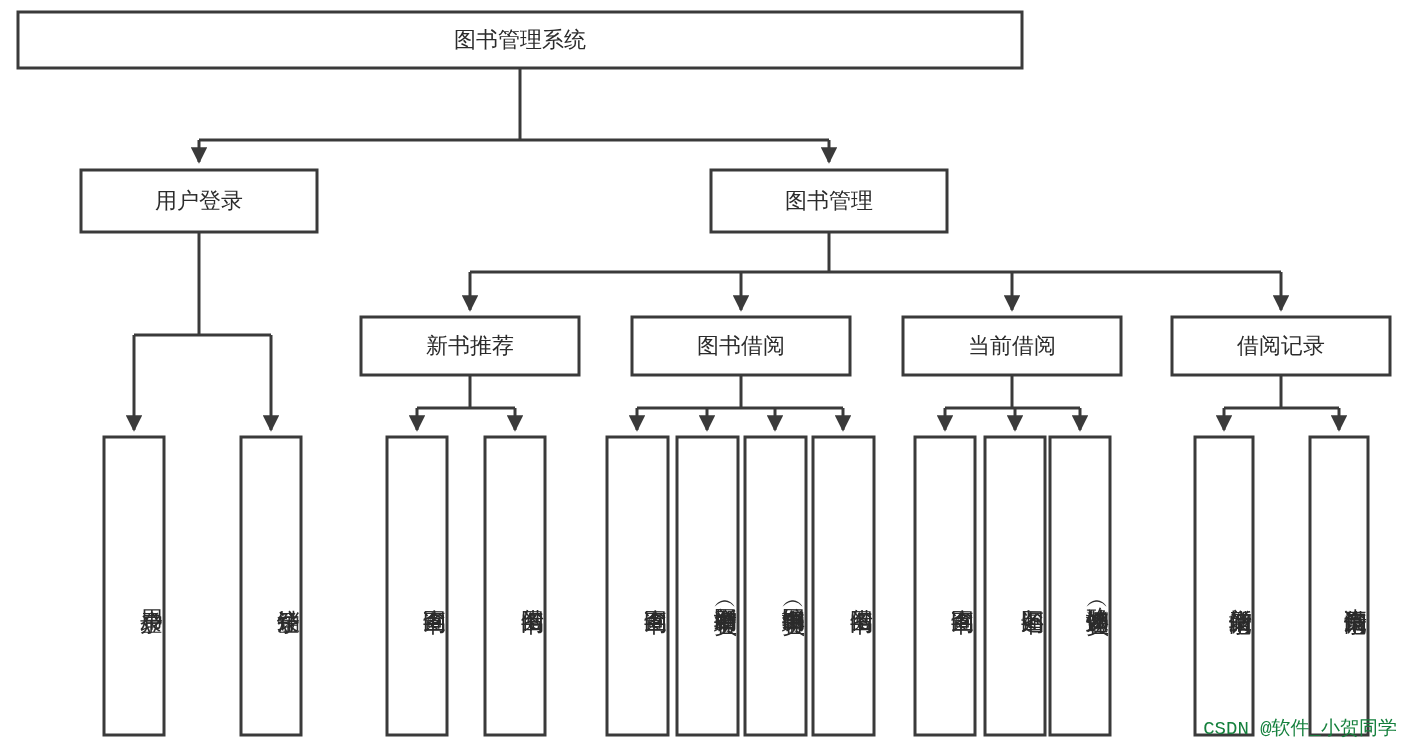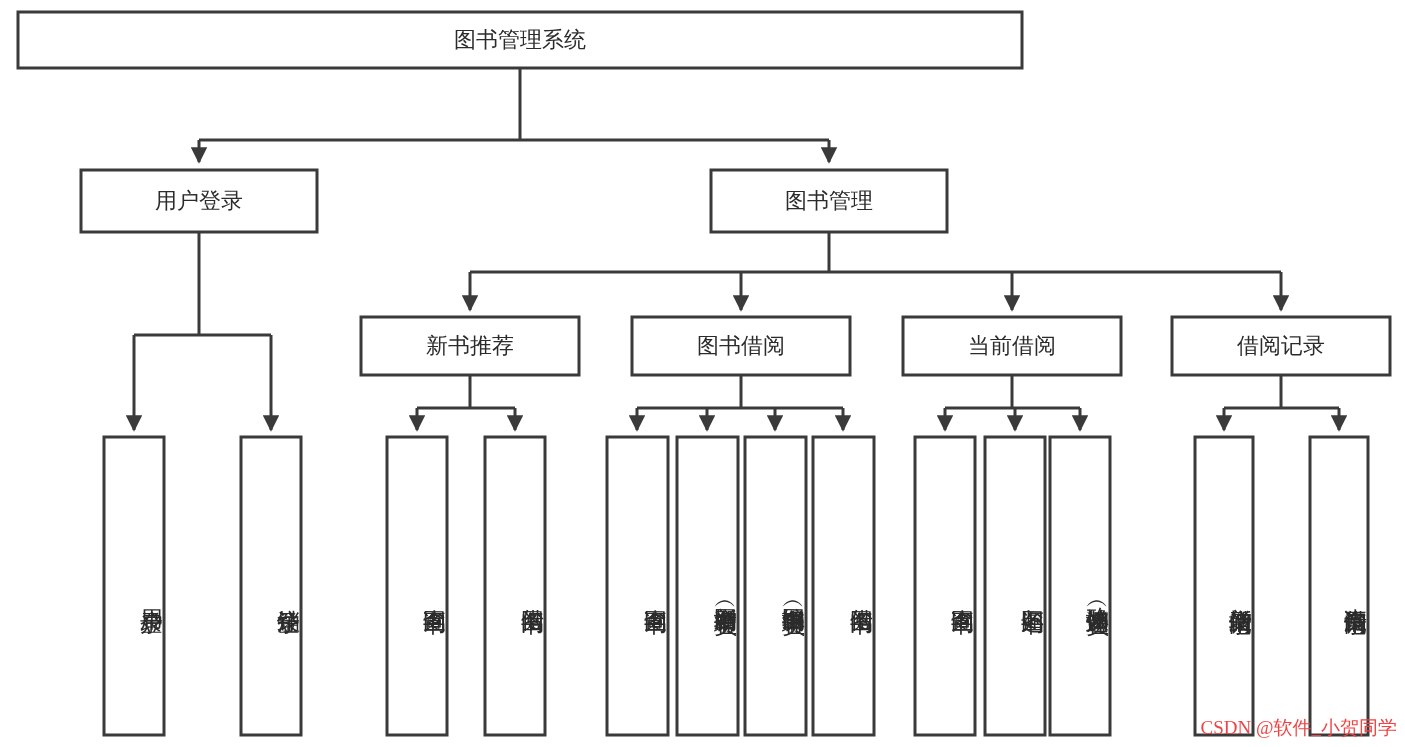--- a/index.html
+++ b/index.html
@@ -39,23 +39,23 @@
     stroke-width: 3;
     fill: none;
   }
   .arrowhead {
     fill: #3a3a3a;
   }
   .watermark {
     position: absolute;
     right: 8px;
     bottom: 6px;
-    color: #ef4444;
+    color: #15803d;
     font-size: 19px;
-    font-family: Liberation Serif, serif;
+    font-family: Liberation Mono, monospace;
     white-space: nowrap;
     pointer-events: none;
   }
   .vert-fo {
     overflow: visible;
   }
   .vert-text {
     writing-mode: vertical-rl;
     text-orientation: upright;
     font-family: "DejaVu Sans", "Liberation Sans", sans-serif;

